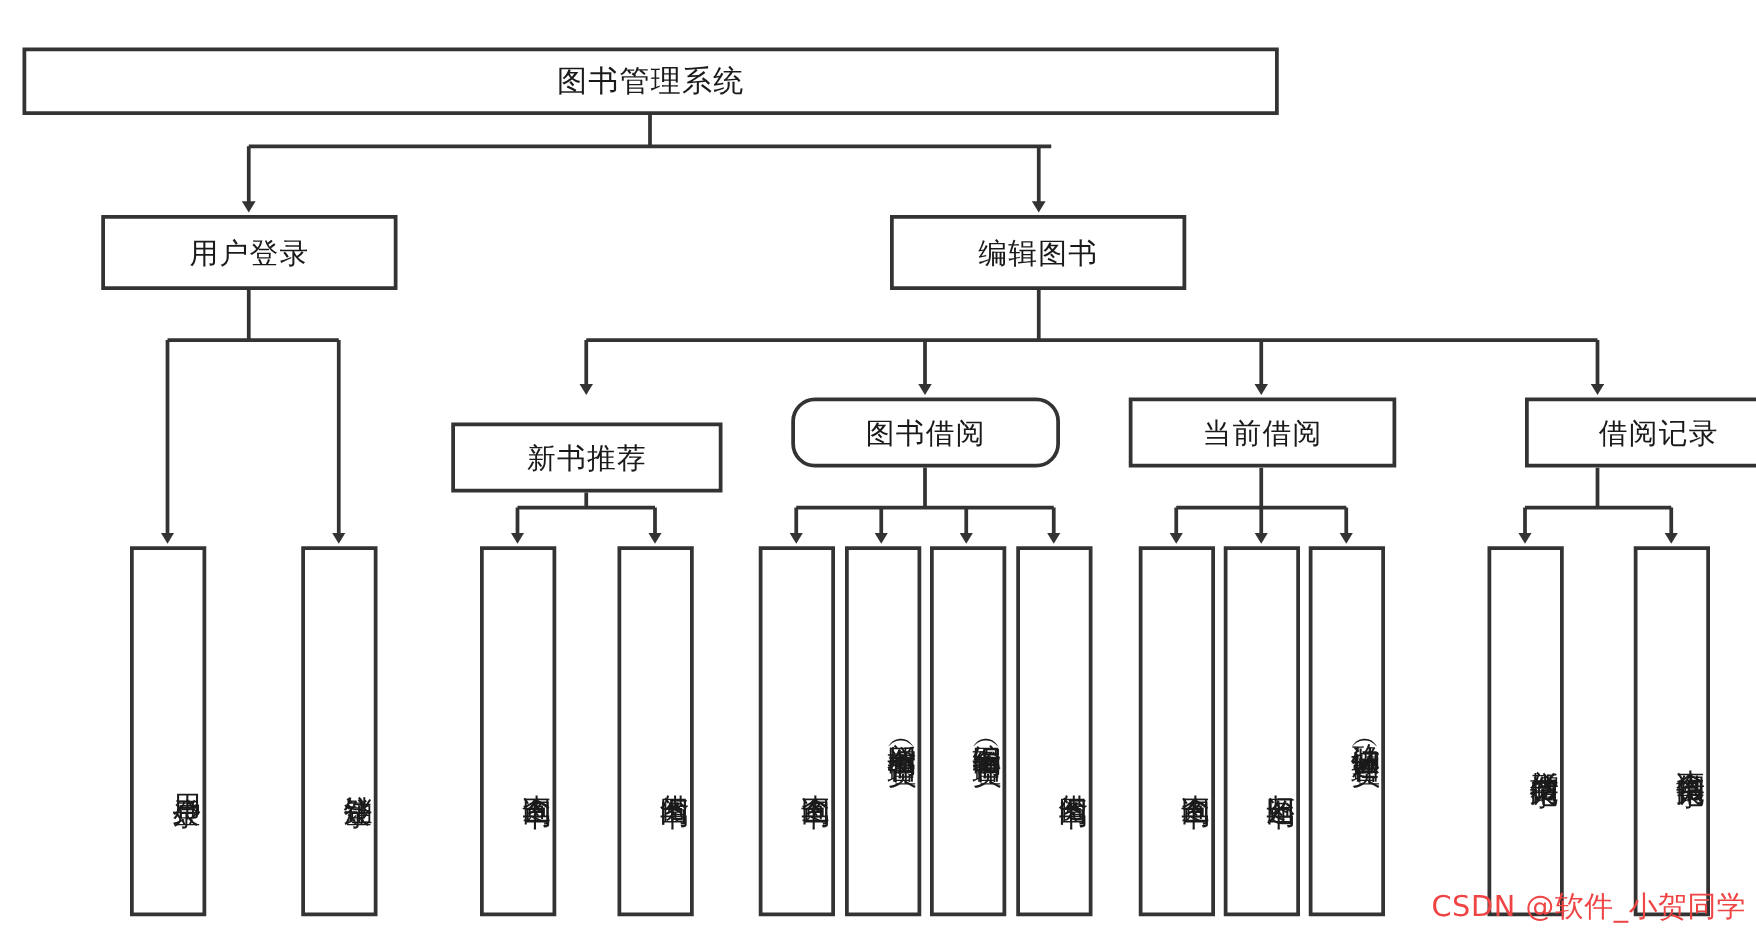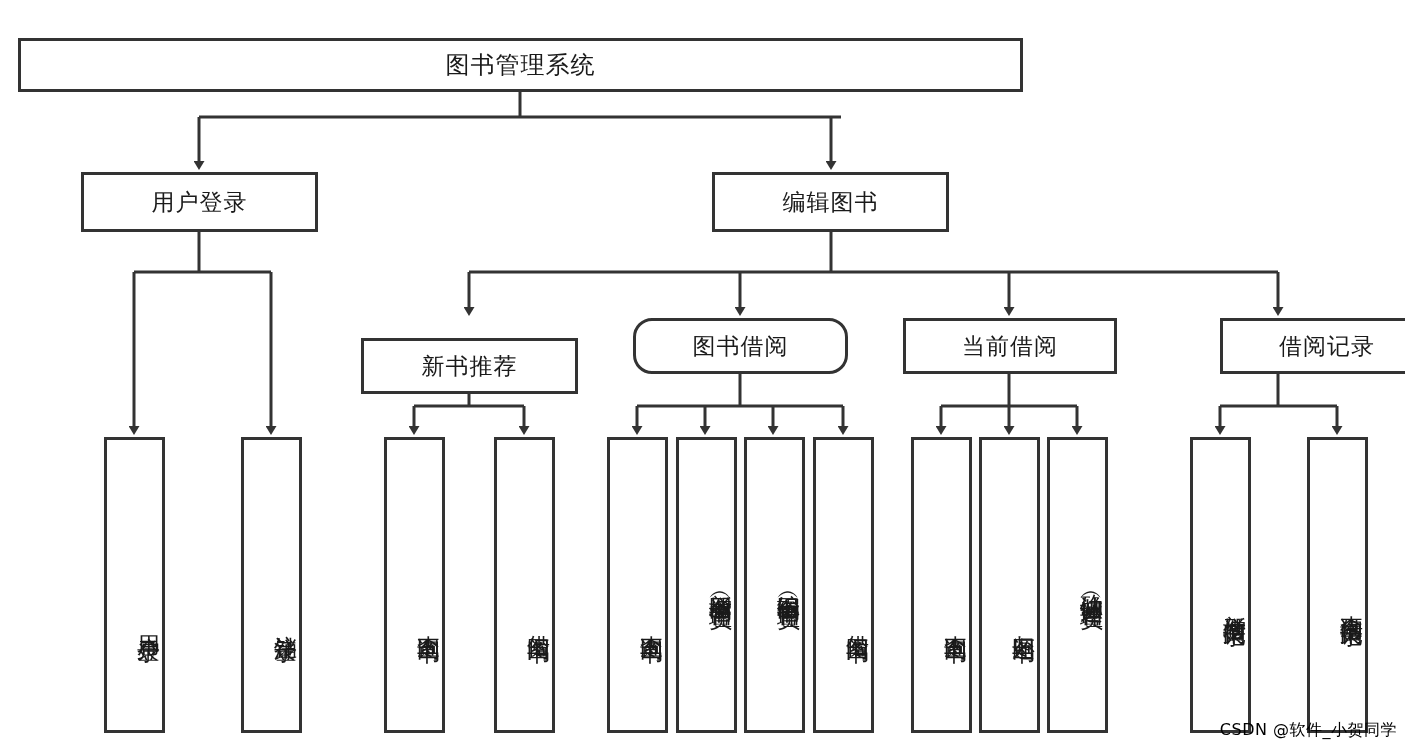--- a/index.html
+++ b/index.html
@@ -56,22 +56,22 @@
     white-space: normal;
   }
   #root-node {
     font-size: 24px;
     margin-top: 25px;
   }
   #watermark {
     position: absolute;
     right: 8px;
     bottom: 6px;
-    font-size: 16px;
-    color: #000000;
+    font-size: 23px;
+    color: #ef4444;
     letter-spacing: 0.5px;
     white-space: nowrap;
     pointer-events: none;
   }
 </style>
 </head>
 <body>
 
 <div id="canvas">
 

